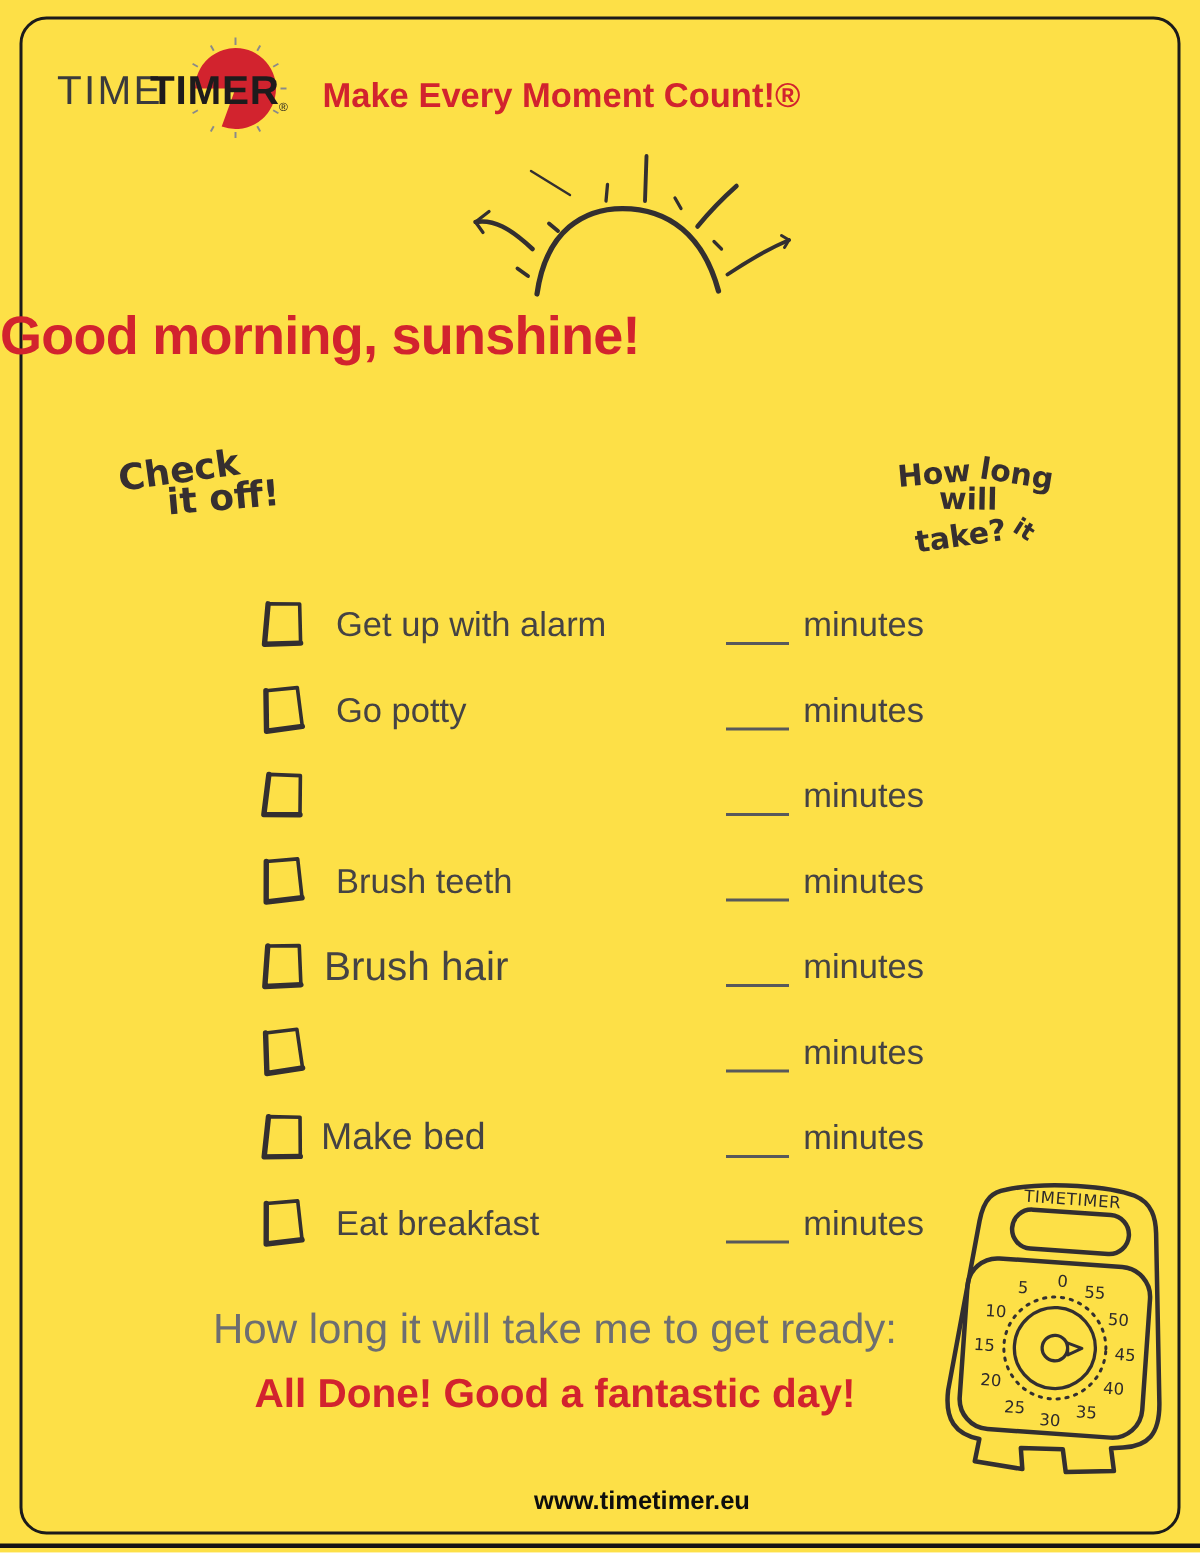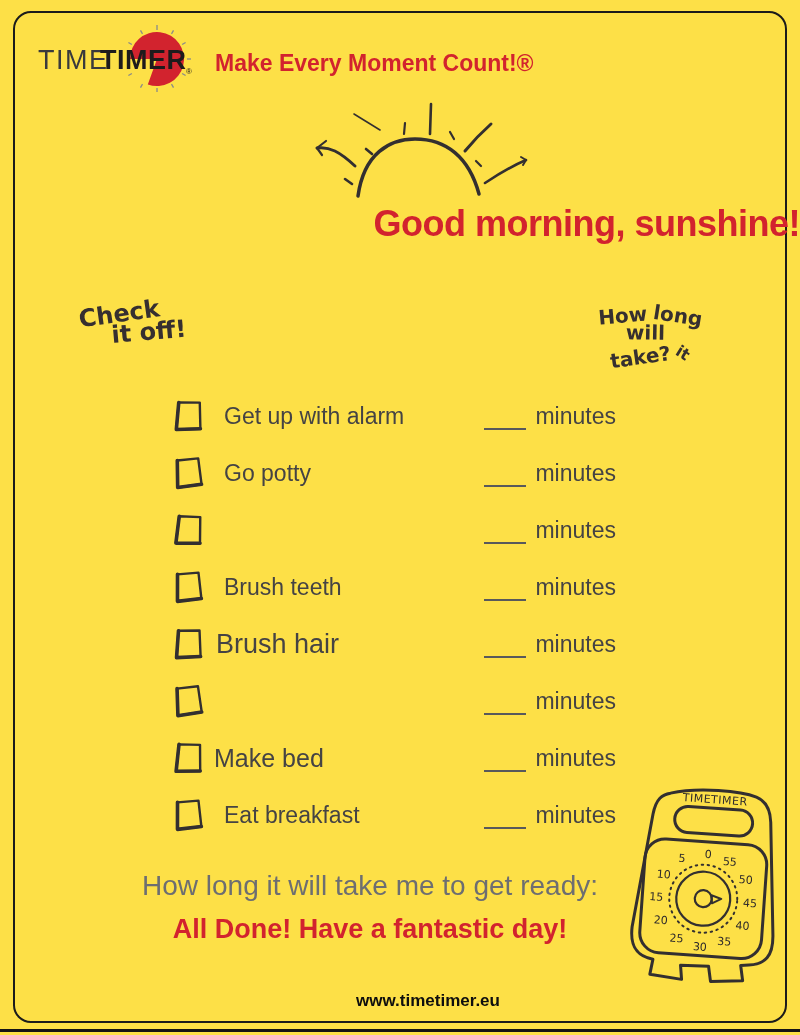--- a/index.html
+++ b/index.html
@@ -10,21 +10,21 @@
   .bottom-edge{position:absolute;left:0;top:1029px;width:800px;height:3px;background:#141414;}
 
   
   .logo{position:absolute;left:36px;top:24px;}
   .tagline{position:absolute;left:215px;top:50px;font-size:23px;font-weight:700;color:#d2232e;}
 
   
   .sun{position:absolute;left:278px;top:95px;}
 
   
-  .title{position:absolute;left:0;top:203px;width:800px;text-align:right;
+  .title{position:absolute;left:0;top:203px;width:800px;text-align:left;
          font-size:36px;font-weight:700;color:#d2232e;letter-spacing:-0.5px;}
   .subtitle{position:absolute;left:0;top:250px;width:800px;text-align:center;
             font-size:26px;color:#6d6e71;}
 
   
   .hand{font-family:"DejaVu Sans", sans-serif;font-weight:700;color:#362f30;}
   .note-left{position:absolute;left:80px;top:300px;transform:rotate(-8deg);font-size:24px;line-height:1.0;}
   .note-left .l2{display:block;margin:-2px 0 0 30px;transform:rotate(3deg);}
   .note-right{position:absolute;left:600px;top:303px;transform:rotate(-5deg);font-size:20px;line-height:1.05;}
   .note-right .l1{display:block;}
@@ -212,21 +212,21 @@
       <span class="task-label">Eat breakfast</span>
       <span class="minutes-wrap">
         <span class="blank"></span>
         <span class="minutes-label">minutes</span>
       </span>
     </div>
 
   </div>
 
   <div class="summary">How long it will take me to get ready:</div>
-  <div class="done">All Done! Have a fantastic day!</div>
+  <div class="done">All Done! Good a fantastic day!</div>
 
   <svg class="timer" width="176" height="216" viewBox="0 0 176 216">
     <g transform="rotate(4 88 108)">
       <path class="ink" stroke-width="3" fill="#fff" d="M 44,16 C 72,8 114,9 130,14 C 142,18 145,28 146,38 L 156,150 C 158,172 150,180 134,182
            L 126,183 L 129,198 L 97,201 L 94,186 L 66,187 L 68,201 L 36,198 L 38,183
            C 22,181 14,172 15,152 L 28,38 C 30,22 36,18 44,16 Z"></path>
       <rect x="50" y="28" width="78" height="26" rx="13" class="ink" stroke-width="3" fill="#fff"></rect>
       <text class="timer-num" x="89" y="23" text-anchor="middle" font-size="8" letter-spacing="0.5">TIMETIMER</text>
       <rect x="23" y="62" width="122" height="114" rx="20" class="ink" stroke-width="3" fill="#fff"></rect>
       <circle cx="84" cy="119" r="34" class="ink" stroke-width="2" stroke-dasharray="1.5 4.5"></circle>

